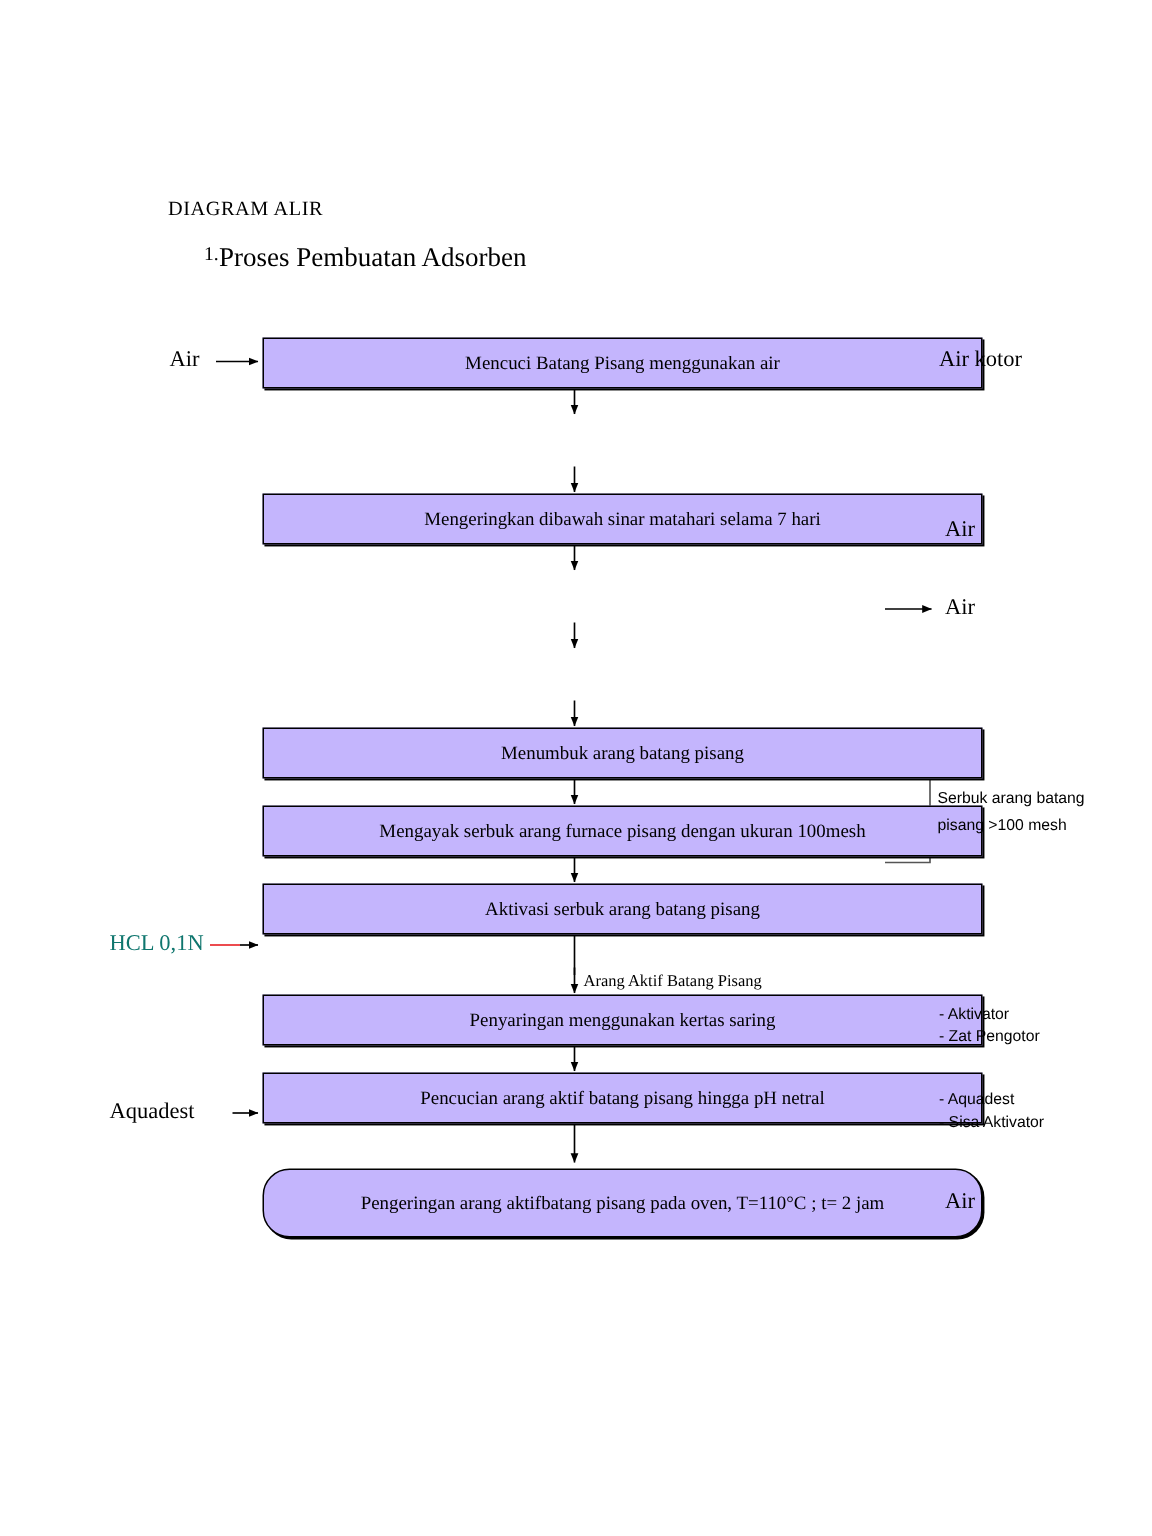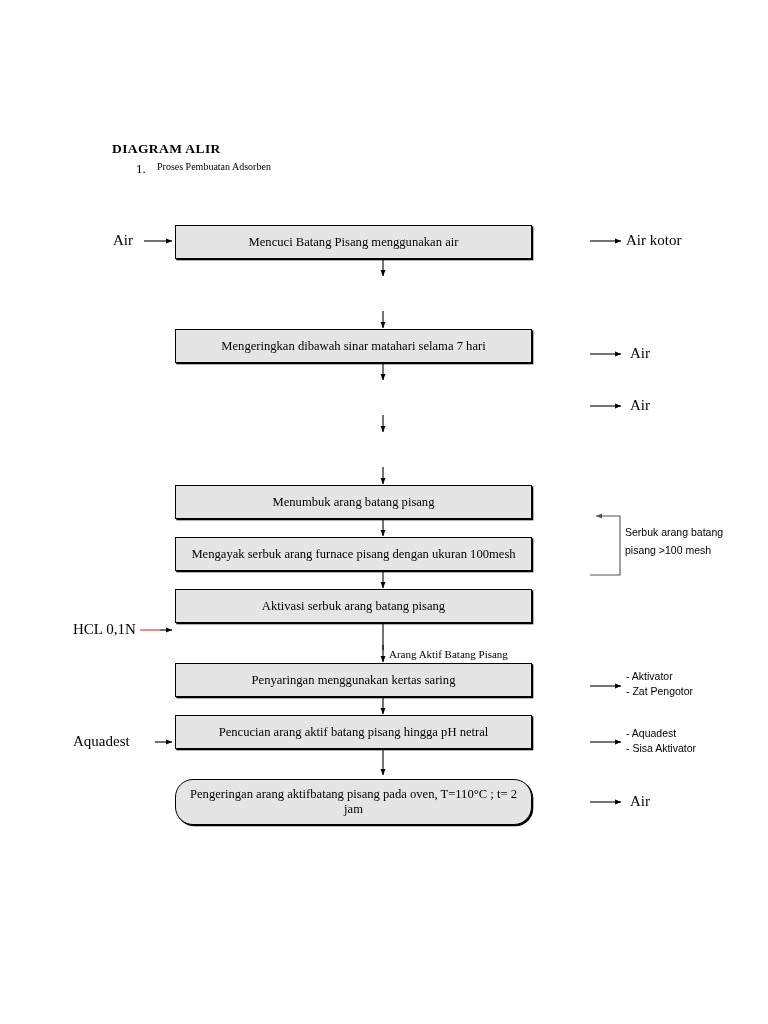--- a/index.html
+++ b/index.html
@@ -16,56 +16,55 @@
     overflow: hidden;
   }
 
   
   #doc-title {
     position: absolute;
     left: 112px;
     top: 131px;
     font-family: "Liberation Serif", serif;
     font-size: 13.5px;
-    font-weight: bold;
+    font-weight: normal;
     letter-spacing: 0.4px;
-    margin-top: 10px;
   }
   #list-number {
     position: absolute;
     left: 136px;
     top: 161px;
     font-size: 13px;
   }
   #list-item-1 {
     position: absolute;
-    left: 157px;
+    left: 146px;
     top: 161px;
-    font-size: 10px;
+    font-size: 18px;
   }
 
   
   #flow {
     position: absolute;
     left: 0;
     top: 0;
     width: 768px;
     height: 1024px;
   }
 
   
   .node {
     position: absolute;
     left: 175px;
-    width: 357px;
+    width: 480px;
     height: 34px;
     box-sizing: border-box;
     border: 1px solid #000;
     box-shadow: 1.3px 1.3px 0 0 #000;
-    background: #e5e5e5;
+    background: #c4b5fd;
     display: flex;
     align-items: center;
     justify-content: center;
     text-align: center;
     font-family: "Liberation Serif", serif;
     font-size: 12.6px;
     line-height: 1.18;
     padding: 0 6px;
   }
   .node.tall {
@@ -81,21 +80,21 @@
   }
   .lbl.sans {
     font-family: "Liberation Sans", sans-serif;
     font-size: 10.5px;
     line-height: 1.42;
   }
   .lbl.small-serif {
     font-size: 11px;
   }
   .lbl.red {
-    color: #000000;
+    color: #0f766e;
   }
 
   
   #wires {
     position: absolute;
     left: 0;
     top: 0;
     width: 768px;
     height: 1024px;
     pointer-events: none;

